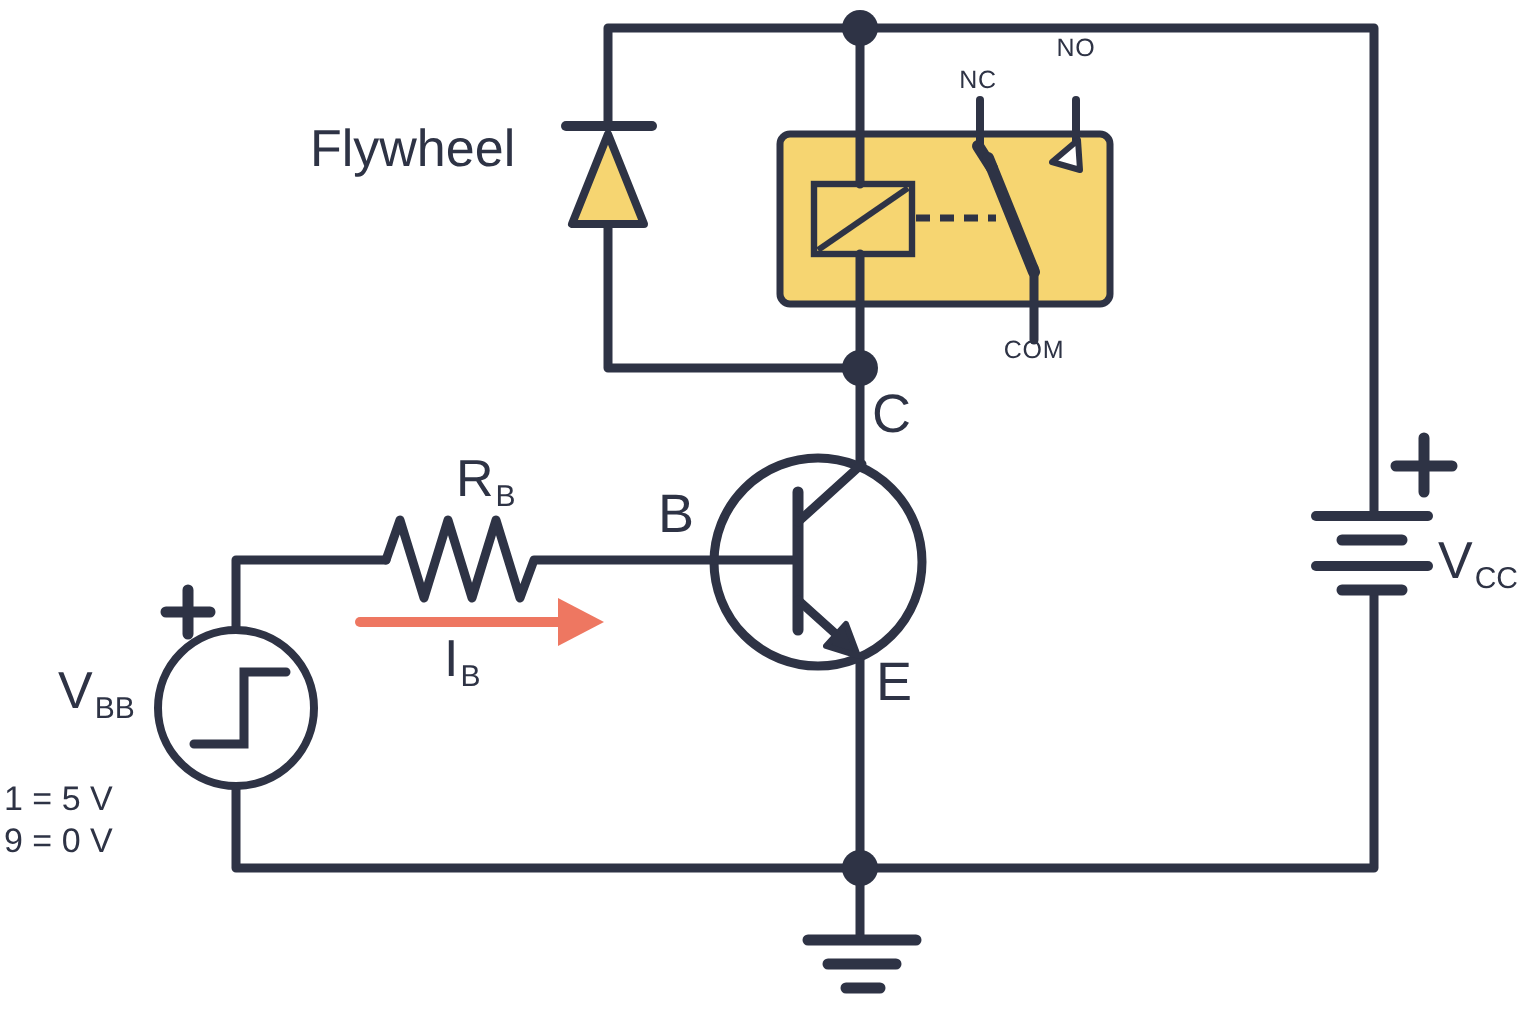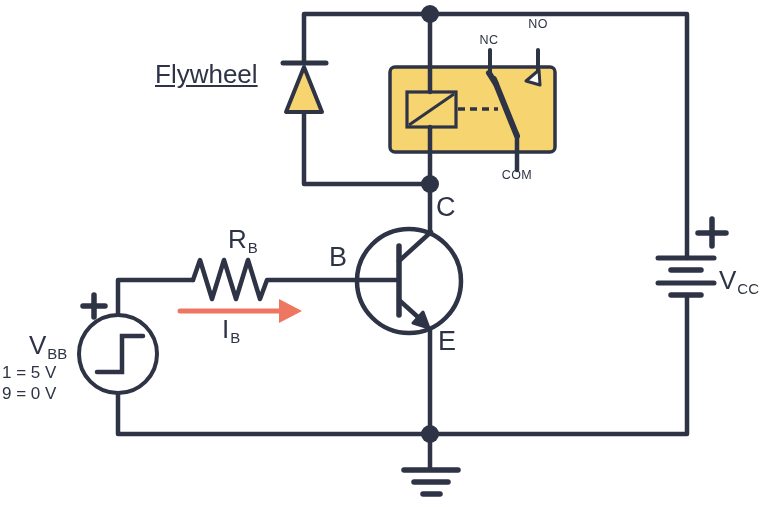--- a/index.html
+++ b/index.html
@@ -14,22 +14,22 @@
   .lbl{
     position:absolute;
     color:#2e3345;
     white-space:nowrap;
     line-height:1.15;
     font-size:26px;
   }
   .lbl .m{font-size:26px;}
   .lbl .s{font-size:15px;position:relative;top:5px;margin-left:1px;}
   .lbl.small{font-size:12.5px;font-weight:normal;letter-spacing:.4px;transform:translateX(-50%);}
-  .lbl.levels{font-size:17px;line-height:21px;}
-  .lbl.two-line{line-height:31px;text-decoration:underline;}
+  .lbl.levels{font-size:17px;line-height:21px;margin-top:27px;}
+  .lbl.two-line{line-height:31px;}
   .lbl.pin{font-size:27px;}
 </style>
 </head>
 <body>
 
 <div id="stage">
 
   <svg id="circuit-svg" width="768" height="507" viewBox="0 0 768 507">
 
     <g>

